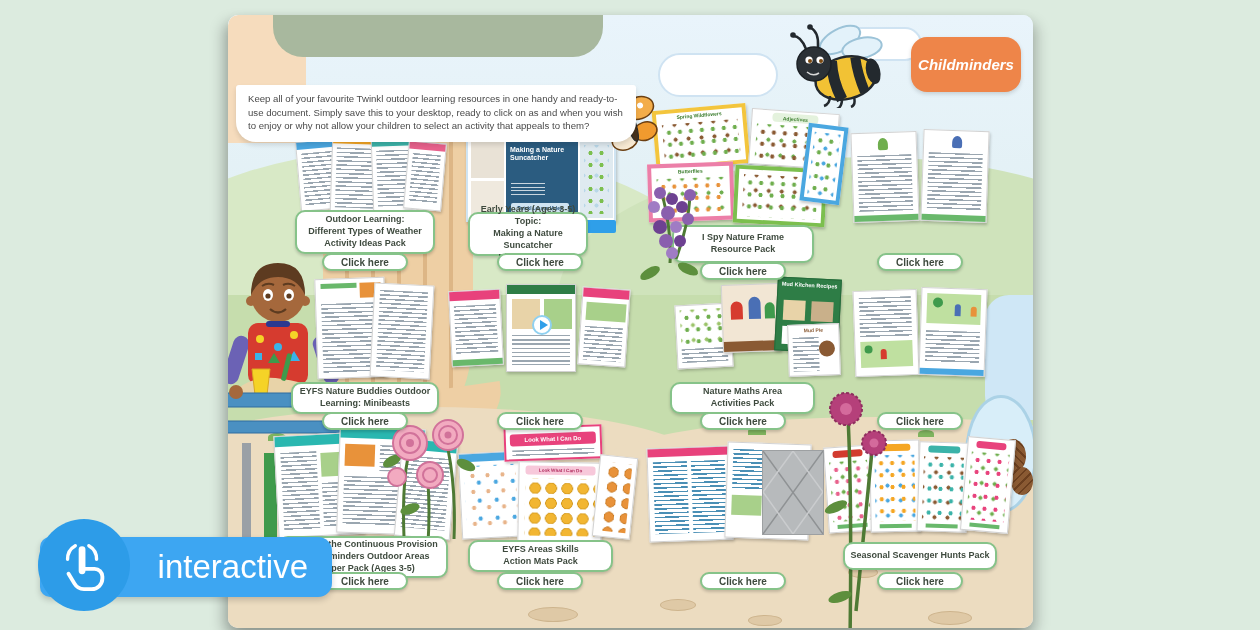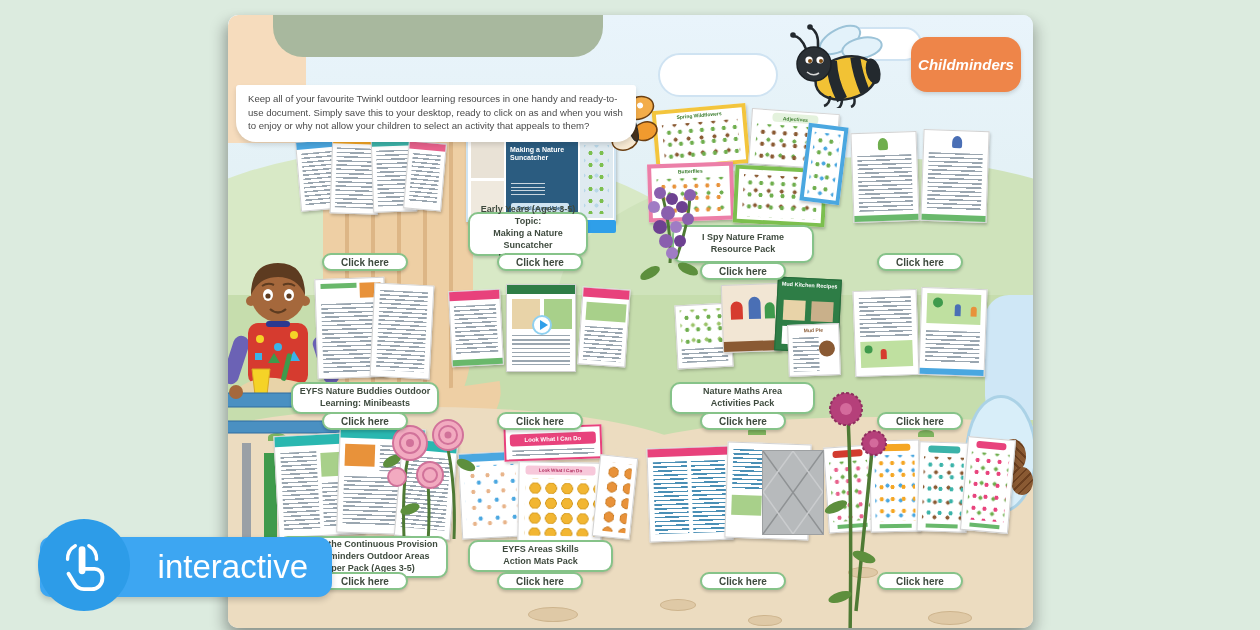--- a/index.html
+++ b/index.html
@@ -366,20 +366,23 @@
       <path d="M30 32 q4 80 2 224 M54 66 q-6 60 -16 160" stroke="#4e7a34" stroke-width="3.5" fill="none"></path>
       <ellipse cx="18" cy="122" rx="12" ry="5" fill="#5d8f3d" transform="rotate(-25 18 122)"></ellipse>
       <ellipse cx="46" cy="172" rx="12" ry="5" fill="#5d8f3d" transform="rotate(20 46 172)"></ellipse>
       <ellipse cx="22" cy="212" rx="12" ry="5" fill="#5d8f3d" transform="rotate(-18 22 212)"></ellipse>
       <circle cx="28" cy="24" r="16" fill="#b5407a" stroke="#8f2f5f" stroke-width="2" stroke-dasharray="3 2"></circle>
       <circle cx="28" cy="24" r="6" fill="#d46a9c"></circle>
       <circle cx="56" cy="58" r="12" fill="#b5407a" stroke="#8f2f5f" stroke-width="2" stroke-dasharray="3 2"></circle>
       <circle cx="56" cy="58" r="4.5" fill="#d46a9c"></circle>
     </svg>
 
+    <div class="rlabel" style="left:67px;top:195px;width:140px;height:44px">Outdoor Learning:
+Different Types of Weather
+Activity Ideas Pack</div>
     <div class="rbtn" style="left:94px;top:238px">Click here</div>
     <div class="rlabel" style="left:240px;top:197px;width:120px;height:44px">Early Years (Ages 3-5) Topic:
 Making a Nature Suncatcher
 Video Lesson</div>
     <div class="rbtn" style="left:269px;top:238px">Click here</div>
     <div class="rlabel" style="left:444px;top:210px;width:142px;height:38px">I Spy Nature Frame
 Resource Pack</div>
     <div class="rbtn" style="left:472px;top:247px">Click here</div>
     <div class="rbtn" style="left:649px;top:238px">Click here</div>
     <div class="rlabel" style="left:63px;top:367px;width:148px;height:32px">EYFS Nature Buddies Outdoor
@@ -391,20 +394,21 @@
     <div class="rbtn" style="left:472px;top:397px">Click here</div>
     <div class="rbtn" style="left:649px;top:397px">Click here</div>
     <div class="rlabel" style="left:50px;top:521px;width:170px;height:42px">Enhance the Continuous Provision
 in Childminders Outdoor Areas
 Bumper Pack (Ages 3-5)</div>
     <div class="rbtn" style="left:94px;top:557px">Click here</div>
     <div class="rlabel" style="left:240px;top:525px;width:145px;height:32px">EYFS Areas Skills
 Action Mats Pack</div>
     <div class="rbtn" style="left:269px;top:557px">Click here</div>
     <div class="rbtn" style="left:472px;top:557px">Click here</div>
+    <div class="rlabel" style="left:615px;top:527px;width:154px;height:28px">Seasonal Scavenger Hunts Pack</div>
     <div class="rbtn" style="left:649px;top:557px">Click here</div>
 
     <svg class="abs" style="left:402px;top:168px;width:85px;height:135px;z-index:25" viewBox="0 0 85 135">
       <path d="M32 10 q10 40 8 70 M60 14 q-2 30 -14 62" stroke="#4e7a34" stroke-width="3" fill="none"></path>
       <ellipse cx="20" cy="90" rx="11" ry="5" fill="#5d8f3d" transform="rotate(-30 20 90)"></ellipse>
       <ellipse cx="58" cy="86" rx="11" ry="5" fill="#5d8f3d" transform="rotate(25 58 86)"></ellipse>
       <circle cx="30" cy="10" r="6" fill="#8a5fae"></circle>
         <circle cx="42" cy="16" r="6" fill="#6d4191"></circle>
       <circle cx="24" cy="24" r="6" fill="#a07cc4"></circle>
         <circle cx="38" cy="30" r="7" fill="#8a5fae"></circle>

